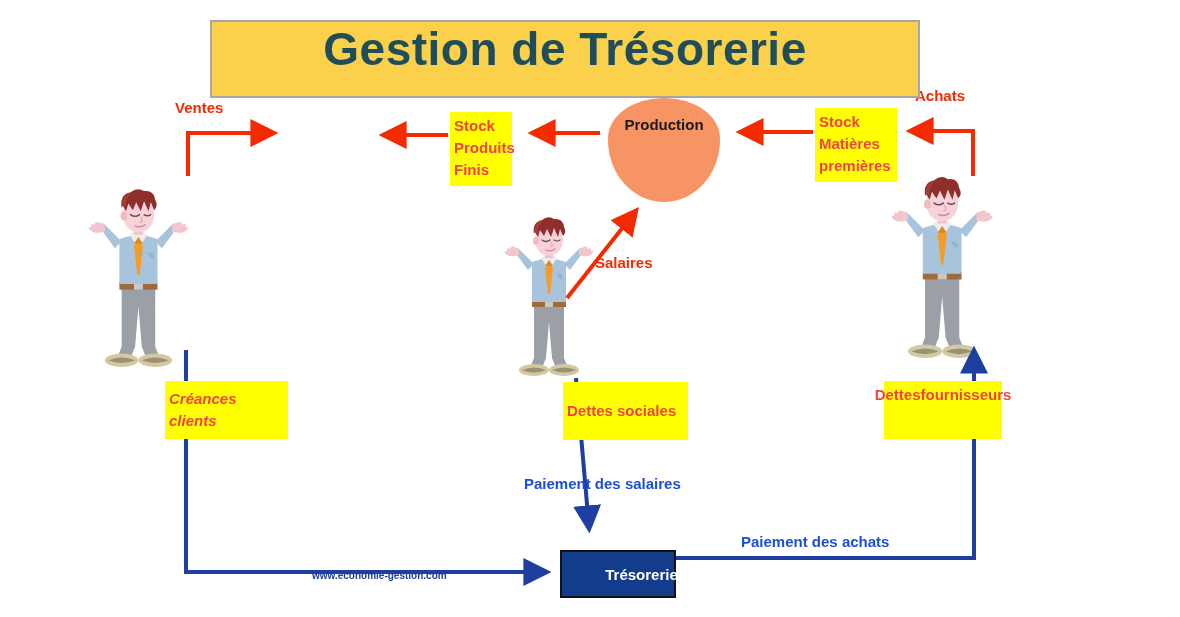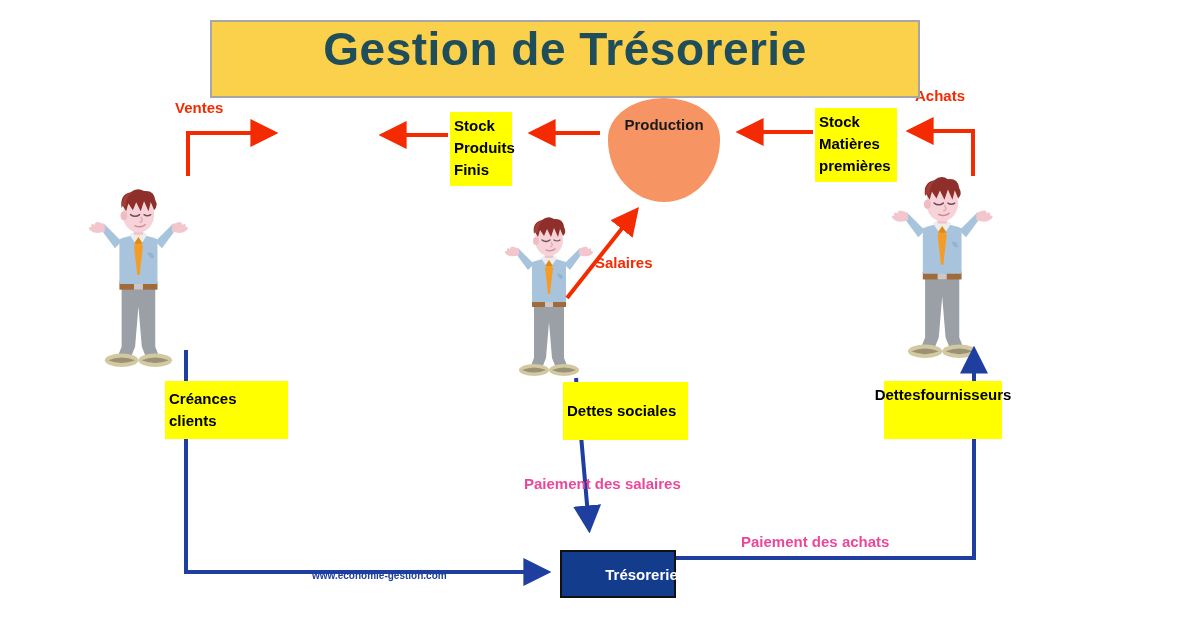--- a/index.html
+++ b/index.html
@@ -39,21 +39,21 @@
     font-size: 46px;
     font-weight: bold;
     letter-spacing: 0.5px;
     white-space: nowrap;
     font-family: "Liberation Sans", sans-serif;
   }
 
   
   .yellow-box {
     background: #FFFF00;
-    color: #000000;
+    color: #ef4444;
     font-size: 15px;
     font-weight: bold;
     line-height: 1.45;
     padding: 3px 4px;
     box-sizing: border-box;
     font-family: "Liberation Sans", sans-serif;
     z-index: 20;
   }
 
   
@@ -122,21 +122,21 @@
   
   .red-label {
     color: #F42A00;
     font-size: 15px;
     font-weight: bold;
     white-space: nowrap;
     z-index: 26;
   }
   
   .blue-label {
-    color: #ec4899;
+    color: #1d4ed8;
     font-size: 15px;
     font-weight: bold;
     white-space: nowrap;
     z-index: 26;
   }
   #watermark {
     color: #1F3FA0;
     font-size: 10px;
     font-weight: bold;
     white-space: nowrap;
@@ -272,21 +272,21 @@
     <div>Produits</div>
     <div>Finis</div>
   </div>
 
   <div class="abs yellow-box" style="left:815px; top:108px; width:82px; height:74px;">
     <div>Stock</div>
     <div>Matières</div>
     <div>premières</div>
   </div>
 
-  <div class="abs yellow-box" style="left:165px; top:381px; width:123px; height:58px; display:flex; align-items:center;">
+  <div class="abs yellow-box" style="left:165px; top:381px; width:123px; height:58px; display:flex; align-items:center;font-style:italic;">
     <div>Créances clients</div>
   </div>
 
   <div class="abs yellow-box" style="left:563px; top:382px; width:125px; height:58px; display:flex; align-items:center;">
     <div>Dettes sociales</div>
   </div>
 
   <div class="abs yellow-box" style="left:884px; top:381px; width:118px; height:58px; display:flex; flex-direction:row; justify-content:center;">
     <div>Dettes</div>
     <div>fournisseurs</div>

